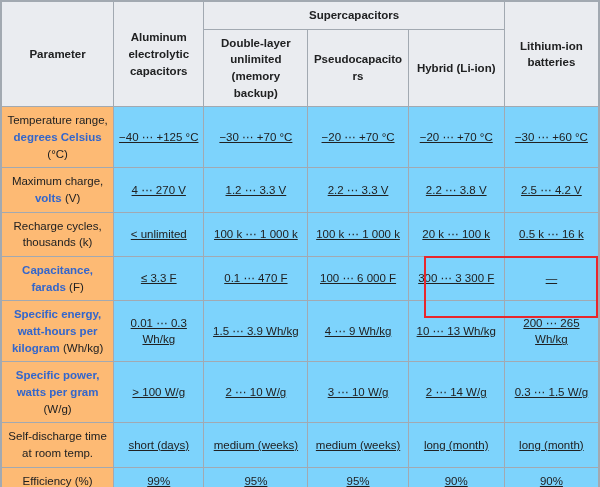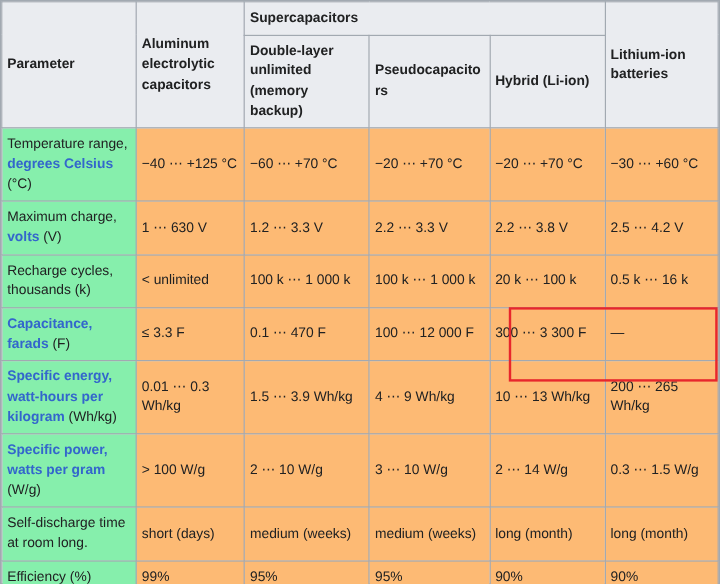--- a/index.html
+++ b/index.html
@@ -25,36 +25,37 @@
     border-collapse: collapse;
     width: 598px;
     table-layout: fixed;
     font-size: 11.5px;
     color: #202122;
   }
   table.comparison th,
   table.comparison td {
     border: 1px solid #a2a9b1;
     padding: 5px 4px;
-    text-align: left;
+    text-align: center;
     vertical-align: middle;
     line-height: 1.45;
     word-wrap: break-word;
   }
   table.comparison th {
     background: #eaecf0;
     font-weight: bold;
   }
   td.param {
-    background: #86efac;
+    background: #fdba74;
     font-weight: normal;
     padding: 6px 5px;
   }
   td.data {
-    background: #fdba74;
+    background: #7dd3fc;
+    text-decoration: underline;
   }
   .lnk {
     color: #3366cc;
     font-weight: bold;
   }
   
   col.c0 { width: 112px; }
   col.c1 { width: 90px; }
   col.c2 { width: 104px; }
   col.c3 { width: 100px; }
@@ -100,32 +101,32 @@
       </tr>
     </thead>
     <tbody>
 
       <tr>
         <td class="param">
           <span>Temperature range,</span><br>
           <span class="lnk">degrees Celsius</span><span> (°C)</span>
         </td>
         <td class="data">−40 ⋯ +125 °C</td>
-        <td class="data">−60 ⋯ +70 °C</td>
+        <td class="data">−30 ⋯ +70 °C</td>
         <td class="data">−20 ⋯ +70 °C</td>
         <td class="data">−20 ⋯ +70 °C</td>
         <td class="data">−30 ⋯ +60 °C</td>
       </tr>
 
       <tr>
         <td class="param">
           <span>Maximum charge,</span><br>
           <span class="lnk">volts</span><span> (V)</span>
         </td>
-        <td class="data">1 ⋯ 630 V</td>
+        <td class="data">4 ⋯ 270 V</td>
         <td class="data">1.2 ⋯ 3.3 V</td>
         <td class="data">2.2 ⋯ 3.3 V</td>
         <td class="data">2.2 ⋯ 3.8 V</td>
         <td class="data">2.5 ⋯ 4.2 V</td>
       </tr>
 
       <tr>
         <td class="param">Recharge cycles, thousands (k)</td>
         <td class="data">&lt; unlimited</td>
         <td class="data">100 k ⋯ 1 000 k</td>
@@ -133,21 +134,21 @@
         <td class="data">20 k ⋯ 100 k</td>
         <td class="data">0.5 k ⋯ 16 k</td>
       </tr>
 
       <tr>
         <td class="param">
           <span class="lnk">Capacitance, farads</span><span> (F)</span>
         </td>
         <td class="data">≤ 3.3 F</td>
         <td class="data">0.1 ⋯ 470 F</td>
-        <td class="data">100 ⋯ 12 000 F</td>
+        <td class="data">100 ⋯ 6 000 F</td>
         <td class="data">300 ⋯ 3 300 F</td>
         <td class="data">—</td>
       </tr>
 
       <tr>
         <td class="param">
           <span class="lnk">Specific energy, watt-hours per kilogram</span><span> (Wh/kg)</span>
         </td>
         <td class="data">0.01 ⋯ 0.3 Wh/kg</td>
         <td class="data">1.5 ⋯ 3.9 Wh/kg</td>
@@ -161,21 +162,21 @@
           <span class="lnk">Specific power, watts per gram</span><span> (W/g)</span>
         </td>
         <td class="data">&gt; 100 W/g</td>
         <td class="data">2 ⋯ 10 W/g</td>
         <td class="data">3 ⋯ 10 W/g</td>
         <td class="data">2 ⋯ 14 W/g</td>
         <td class="data">0.3 ⋯ 1.5 W/g</td>
       </tr>
 
       <tr>
-        <td class="param">Self-discharge time at room long.</td>
+        <td class="param">Self-discharge time at room temp.</td>
         <td class="data">short (days)</td>
         <td class="data">medium (weeks)</td>
         <td class="data">medium (weeks)</td>
         <td class="data">long (month)</td>
         <td class="data">long (month)</td>
       </tr>
 
       <tr>
         <td class="param">Efficiency (%)</td>
         <td class="data">99%</td>

